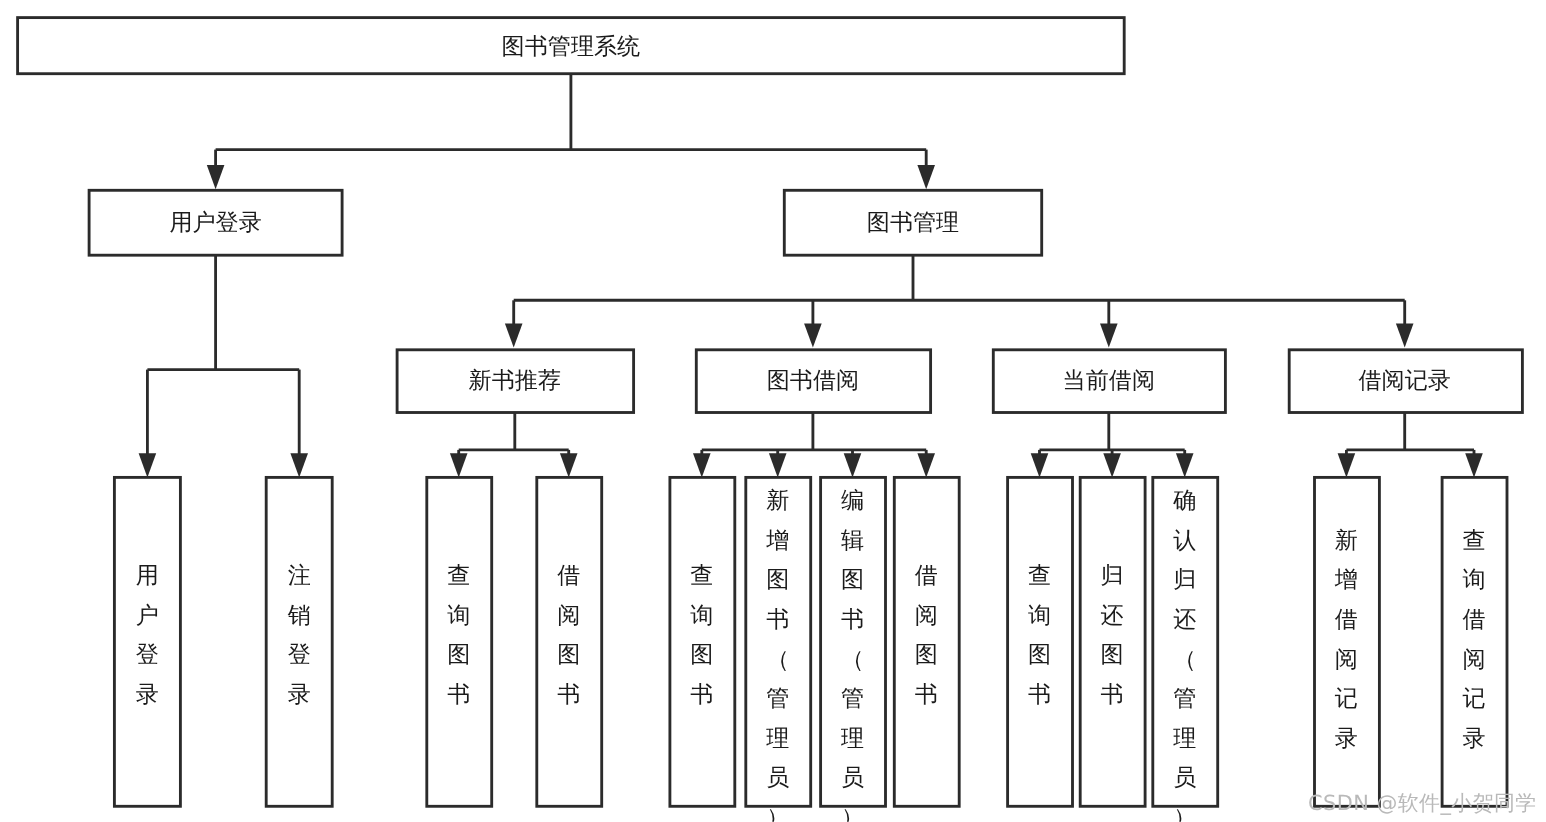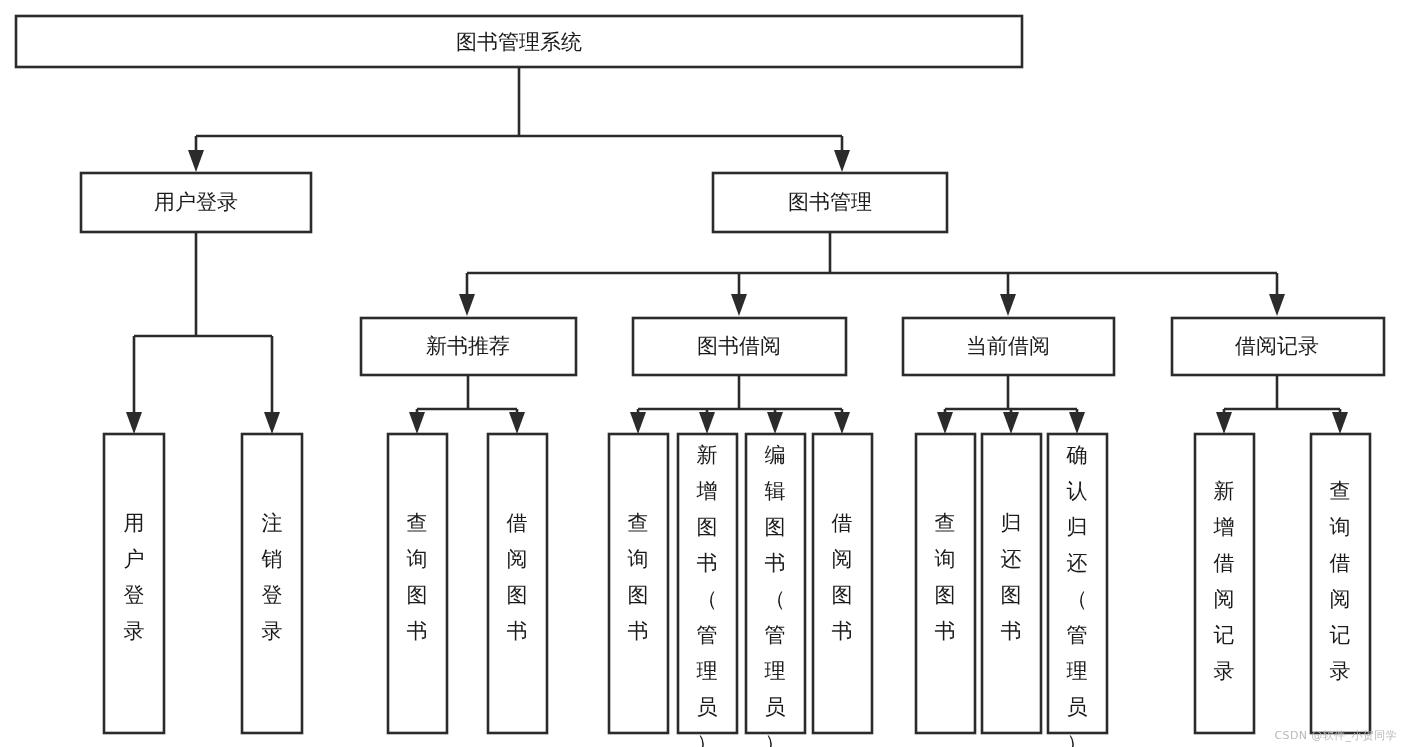--- a/index.html
+++ b/index.html
@@ -32,21 +32,21 @@
   .lbl-v{
     font-family:"DejaVu Sans","Liberation Sans",sans-serif;
     font-size:21px;
     fill:#1b1b1b;
     text-anchor:middle;
   }
   .watermark{
     position:absolute;
     right:8px;bottom:4px;
     font-family:"DejaVu Sans","Liberation Sans",sans-serif;
-    font-size:11px;
+    font-size:19px;
     color:#b9b9b9;
     letter-spacing:0.4px;
     white-space:nowrap;
     user-select:none;
   }
 </style>
 </head>
 <body>
 
 <svg id="diagram" viewBox="0 0 1405 747" xmlns="http://www.w3.org/2000/svg">

